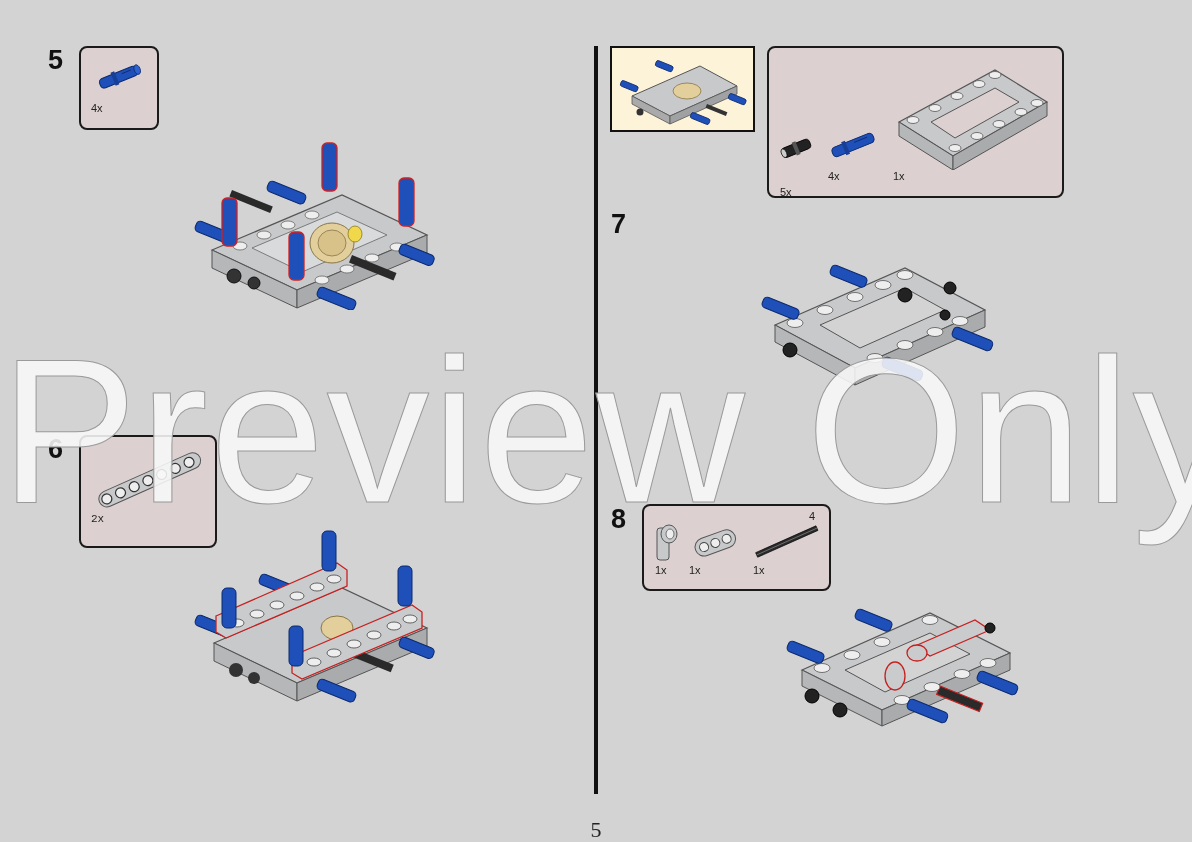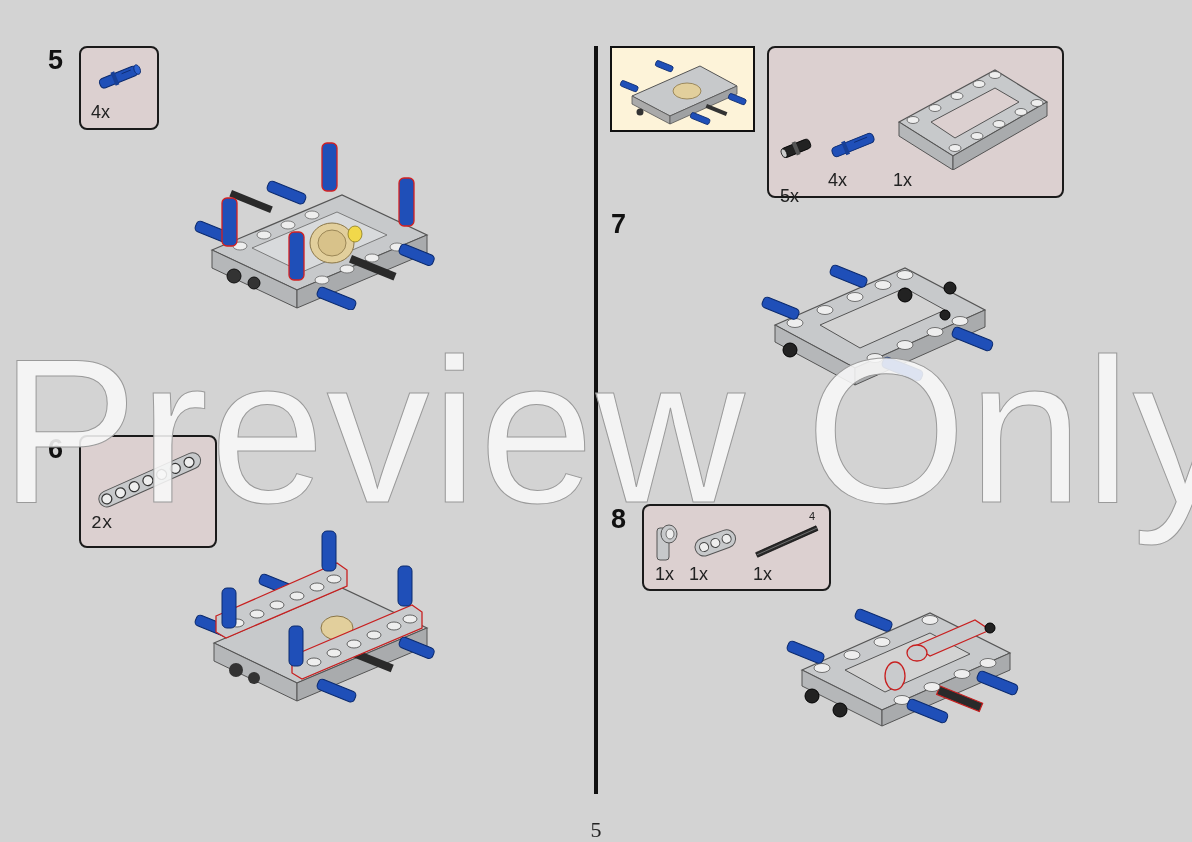--- a/index.html
+++ b/index.html
@@ -12,21 +12,21 @@
   .page { position:absolute; inset:0; }
   .step-num {
     position:absolute; font-weight:bold; font-size:27px; color:#111;
     font-family:"Liberation Sans", sans-serif; line-height:1;
   }
   .callout {
     position:absolute; background:#dcd0d0; border:2px solid #1a1a1a;
     border-radius:8px; box-sizing:border-box;
   }
   .qty {
-    position:absolute; font-size:18px; color:#222;
+    position:absolute; font-size:11px; color:#222;
     font-family:"Liberation Sans", sans-serif;
   }
   .divider {
     position:absolute; left:594px; top:46px; width:4px; height:748px; background:#111;
   }
   .page-number {
     position:absolute; left:0; width:1192px; top:817px; text-align:center;
     font-family:"Liberation Serif", serif; font-size:22px; color:#222;
   }
   .sub-box {

